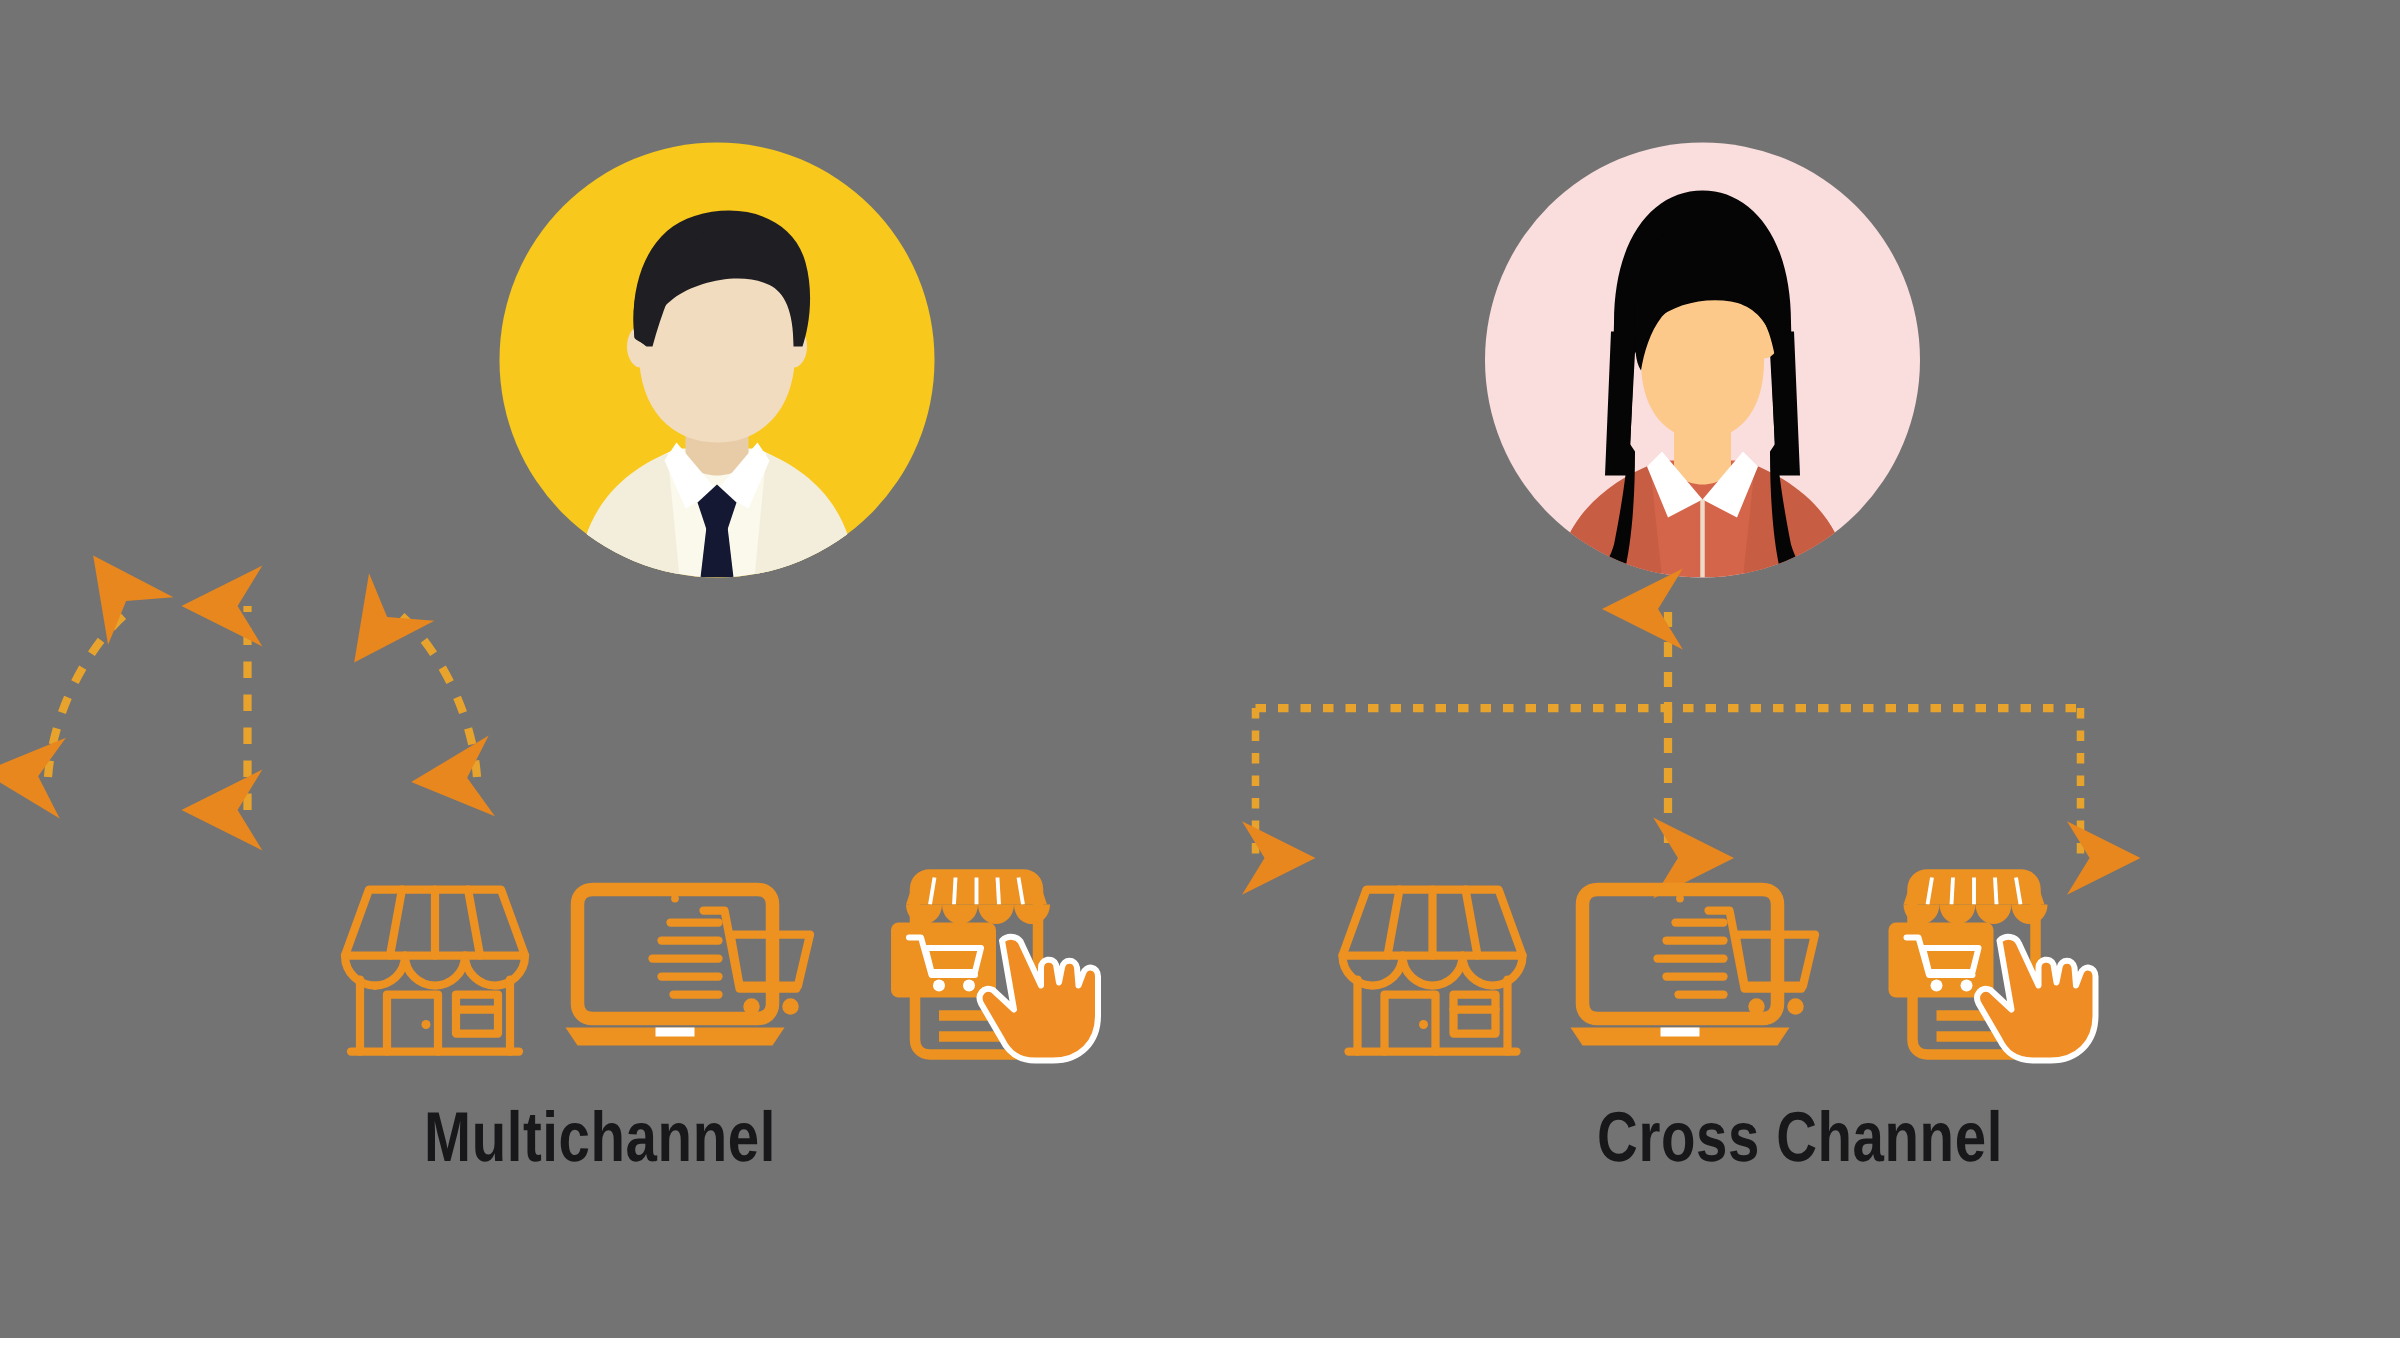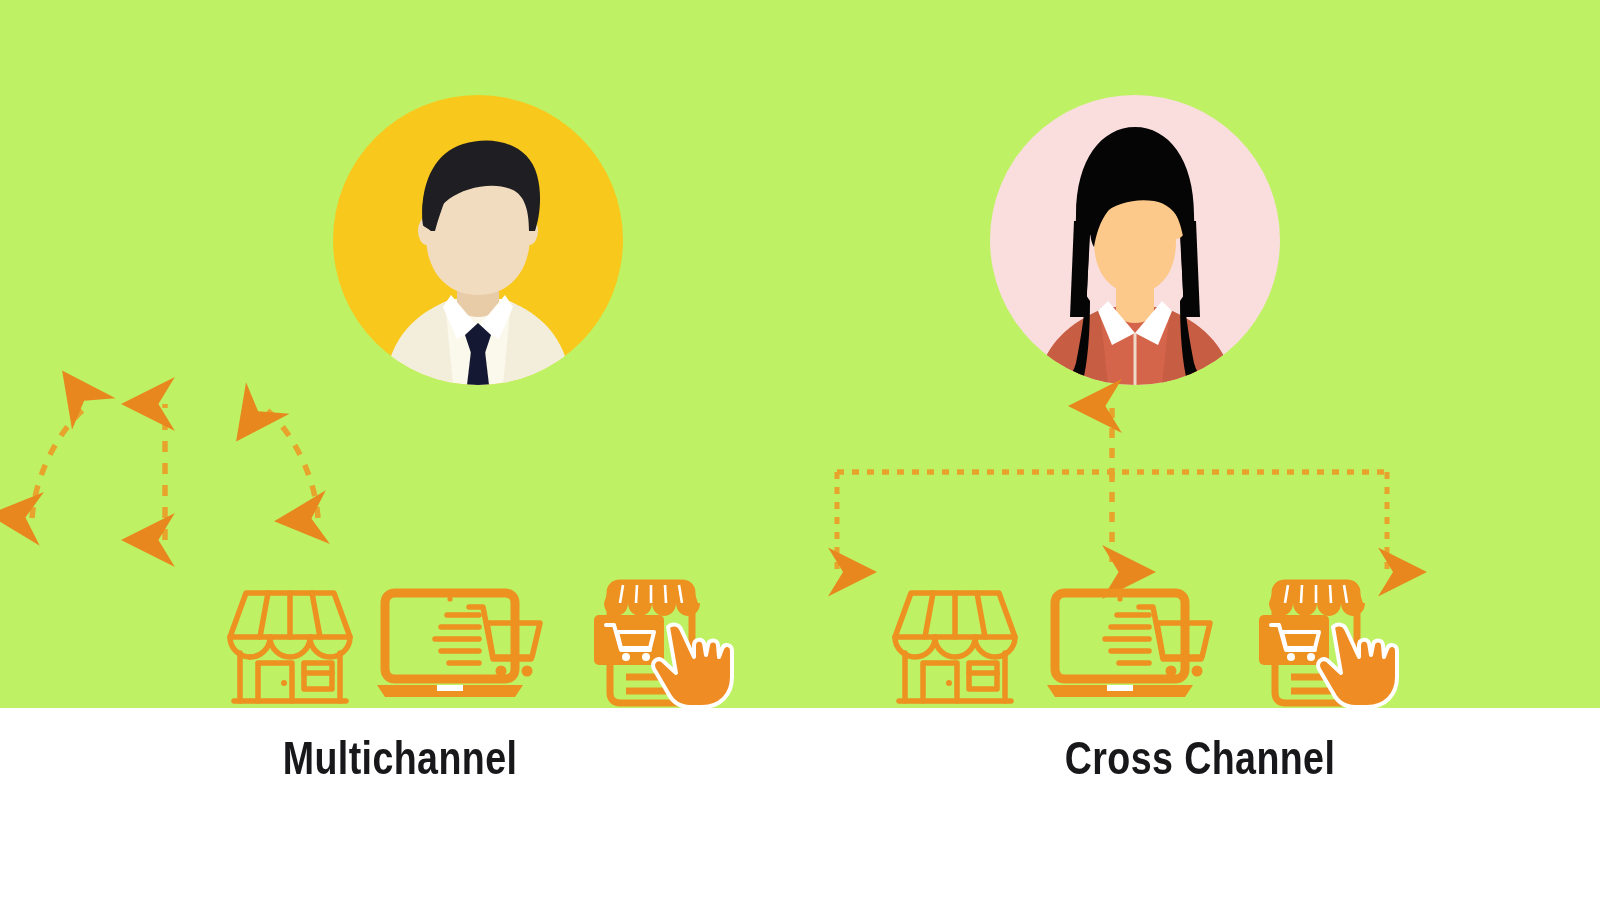--- a/index.html
+++ b/index.html
@@ -11,22 +11,22 @@
   body {
     width: 1600px;
     height: 900px;
     font-family: "Liberation Sans", sans-serif;
     overflow: hidden;
     position: relative;
   }
   .stage {
     position: relative;
     width: 1600px;
-    height: 708px;
-    background: #bef264;
+    height: 892px;
+    background: #737373;
   }
   .panel {
     position: absolute;
     top: 0;
     height: 900px;
   }
   .panel-multichannel { left: 0px;   width: 800px; }
   .panel-crosschannel { left: 800px; width: 800px; }
 
   

